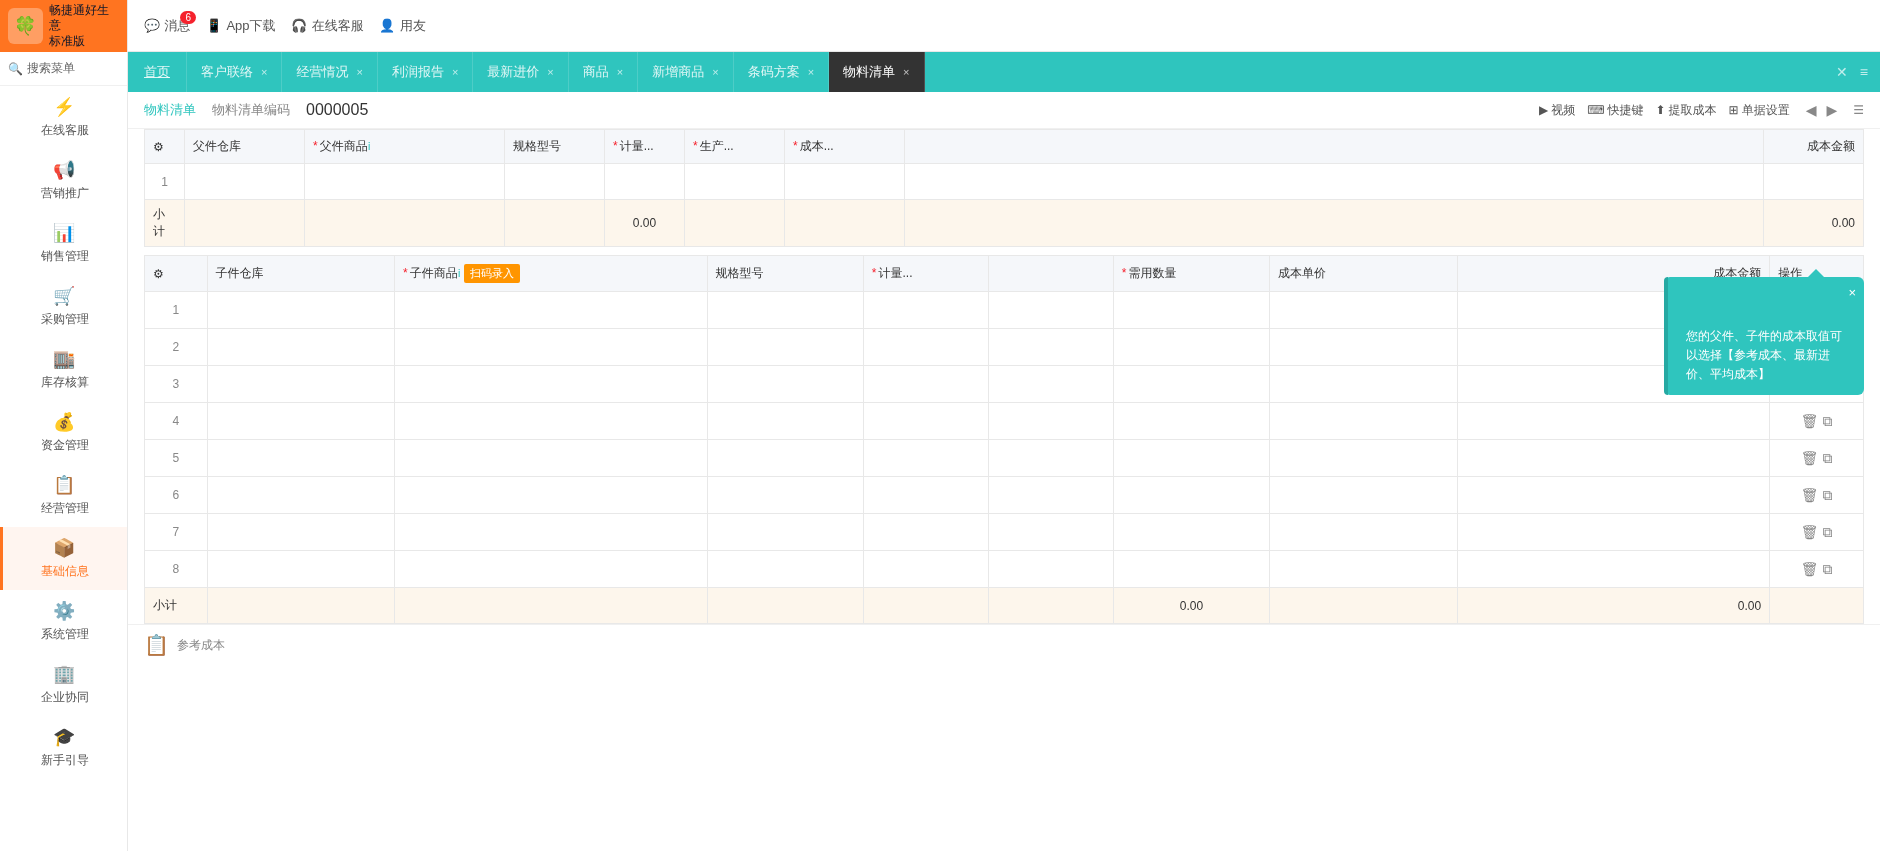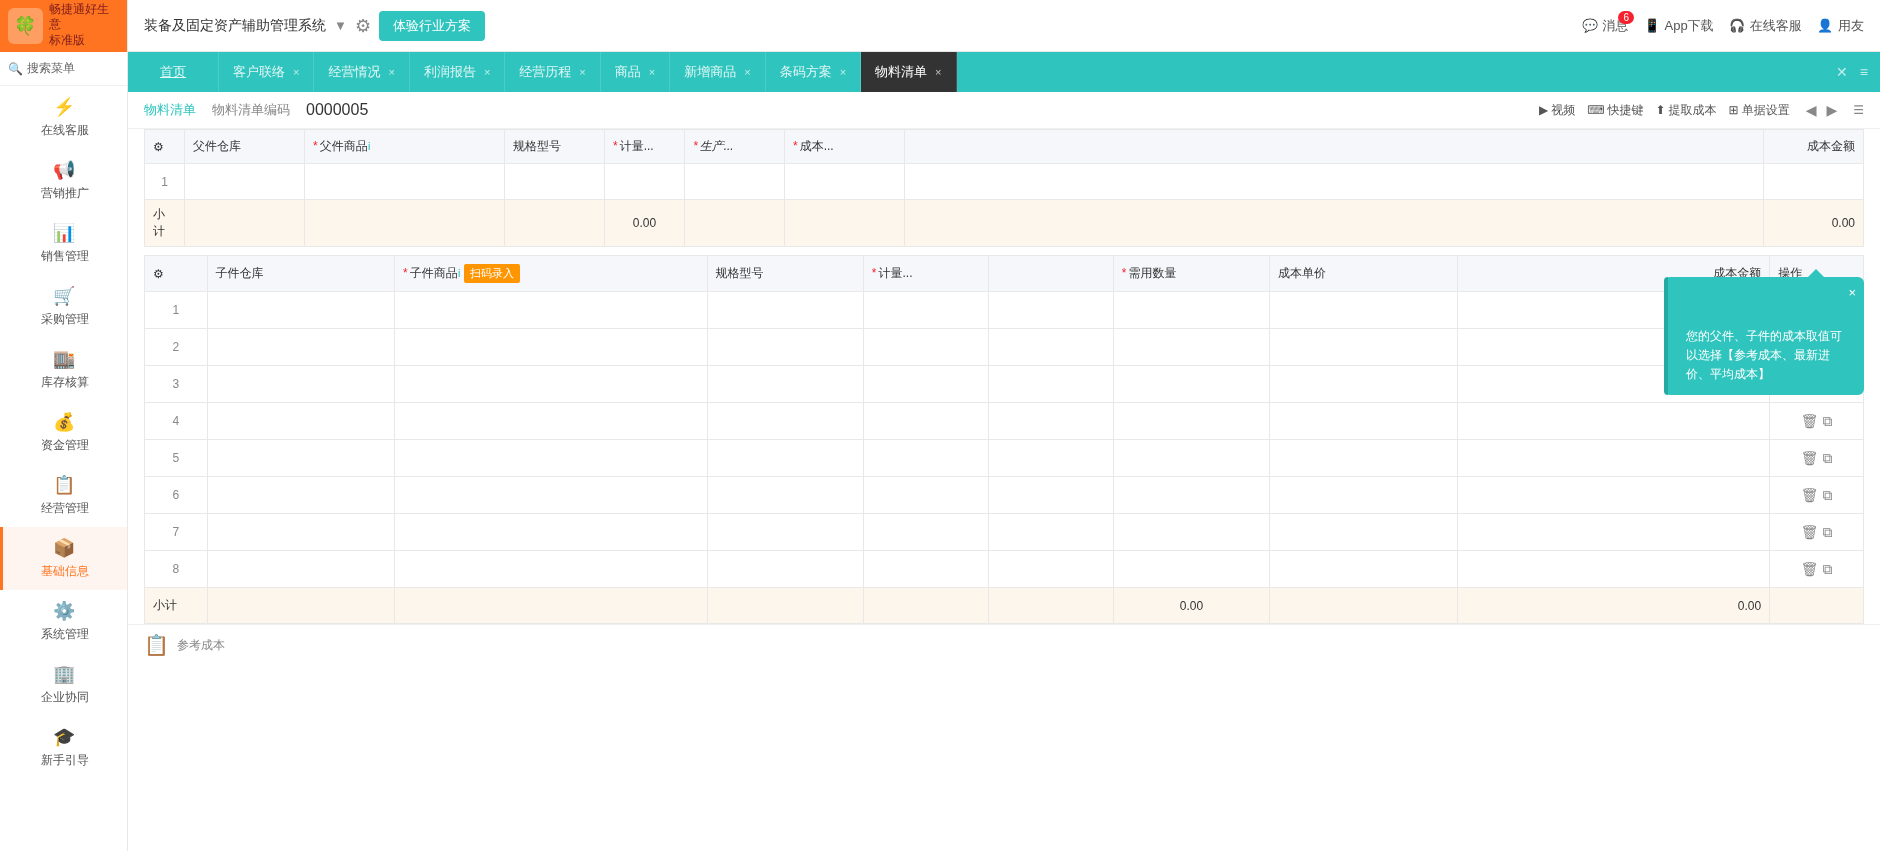--- a/index.html
+++ b/index.html
@@ -26,21 +26,21 @@
       width: 36px;
       height: 36px;
       background: rgba(255,255,255,0.3);
       border-radius: 6px;
       display: flex;
       align-items: center;
       justify-content: center;
       font-size: 18px;
       color: #fff;
     }
-    .logo-text { color: #7f1d1d; font-size: 12px; line-height: 1.3; font-family: Liberation Mono, monospace; }
+    .logo-text { color: #0f172a; font-size: 12px; line-height: 1.3; }
     .sidebar-search {
       padding: 8px;
       border-bottom: 1px solid #f0f0f0;
       display: flex;
       align-items: center;
       gap: 4px;
       cursor: pointer;
     }
     .sidebar-search span { font-size: 12px; color: #666; }
     .sidebar-item {
@@ -109,21 +109,21 @@
       align-items: center;
       padding: 0 14px;
       color: rgba(255,255,255,0.85);
       cursor: pointer;
       font-size: 13px;
       gap: 4px;
       border-right: 1px solid rgba(255,255,255,0.15);
       white-space: nowrap;
     }
     .tab.active { background: #333; color: #fff; }
-    .tab-home { padding: 0 32px; text-decoration: underline; }
+    .tab-home { padding: 0 16px; text-decoration: underline; }
 
     
     .page-content {
       flex: 1;
       overflow-y: auto;
       background: #fff;
       display: flex;
       flex-direction: column;
     }
 
@@ -274,21 +274,21 @@
       flex-shrink: 0;
     }
     .add-row-icon { color: #2fc5be; font-size: 20px; cursor: pointer; }
     .add-row-text { font-size: 12px; color: #888; cursor: pointer; }
 
     .col-settings { width: 36px; }
     .col-warehouse { width: 120px; font-family: Liberation Serif, serif; }
     .col-goods { width: 200px; }
     .col-spec { width: 100px; }
     .col-unit { width: 80px; }
-    .col-prod { width: 100px; font-style: italic; }
+    .col-prod { width: 100px; }
     .col-cost { width: 120px; }
     .col-amount { width: 100px; }
     .col-action { width: 60px; }
     .col-qty { width: 100px; }
     .col-unitcost { width: 120px; }
     .col-bigamount { width: 200px; }
 
     .close-tab-x { color: rgba(255,255,255,0.7); cursor: pointer; font-size: 11px; margin-left: 4px; }
 
     .nav-tab-right { margin-left: auto; display: flex; align-items: center; padding-right: 8px; }
@@ -350,26 +350,20 @@
   </div>
   <div class="sidebar-item">
     <span class="icon">🎓</span>
     <span>新手引导</span>
   </div>
 </div>
 
 <div class="main">
 
   <div class="topbar">
-    <div class="topbar-left">
-      <span class="system-title">装备及固定资产辅助管理系统</span>
-      <span style="color:#888;cursor:pointer;">▼</span>
-      <span class="settings-icon">⚙</span>
-      <button class="try-btn">体验行业方案</button>
-    </div>
     <div class="topbar-right">
       <div class="topbar-icon-btn" style="position:relative;">
         <span>💬</span>
         <span>消息</span>
         <span class="badge">6</span>
       </div>
       <div class="topbar-icon-btn">
         <span>📱</span>
         <span>App下载</span>
       </div>
@@ -394,21 +388,21 @@
     </div>
     <div class="tab">
       <span>经营情况</span>
       <span class="close-tab-x">×</span>
     </div>
     <div class="tab">
       <span>利润报告</span>
       <span class="close-tab-x">×</span>
     </div>
     <div class="tab">
-      <span>经营历程</span>
+      <span>最新进价</span>
       <span class="close-tab-x">×</span>
     </div>
     <div class="tab">
       <span>商品</span>
       <span class="close-tab-x">×</span>
     </div>
     <div class="tab">
       <span>新增商品</span>
       <span class="close-tab-x">×</span>
     </div>

